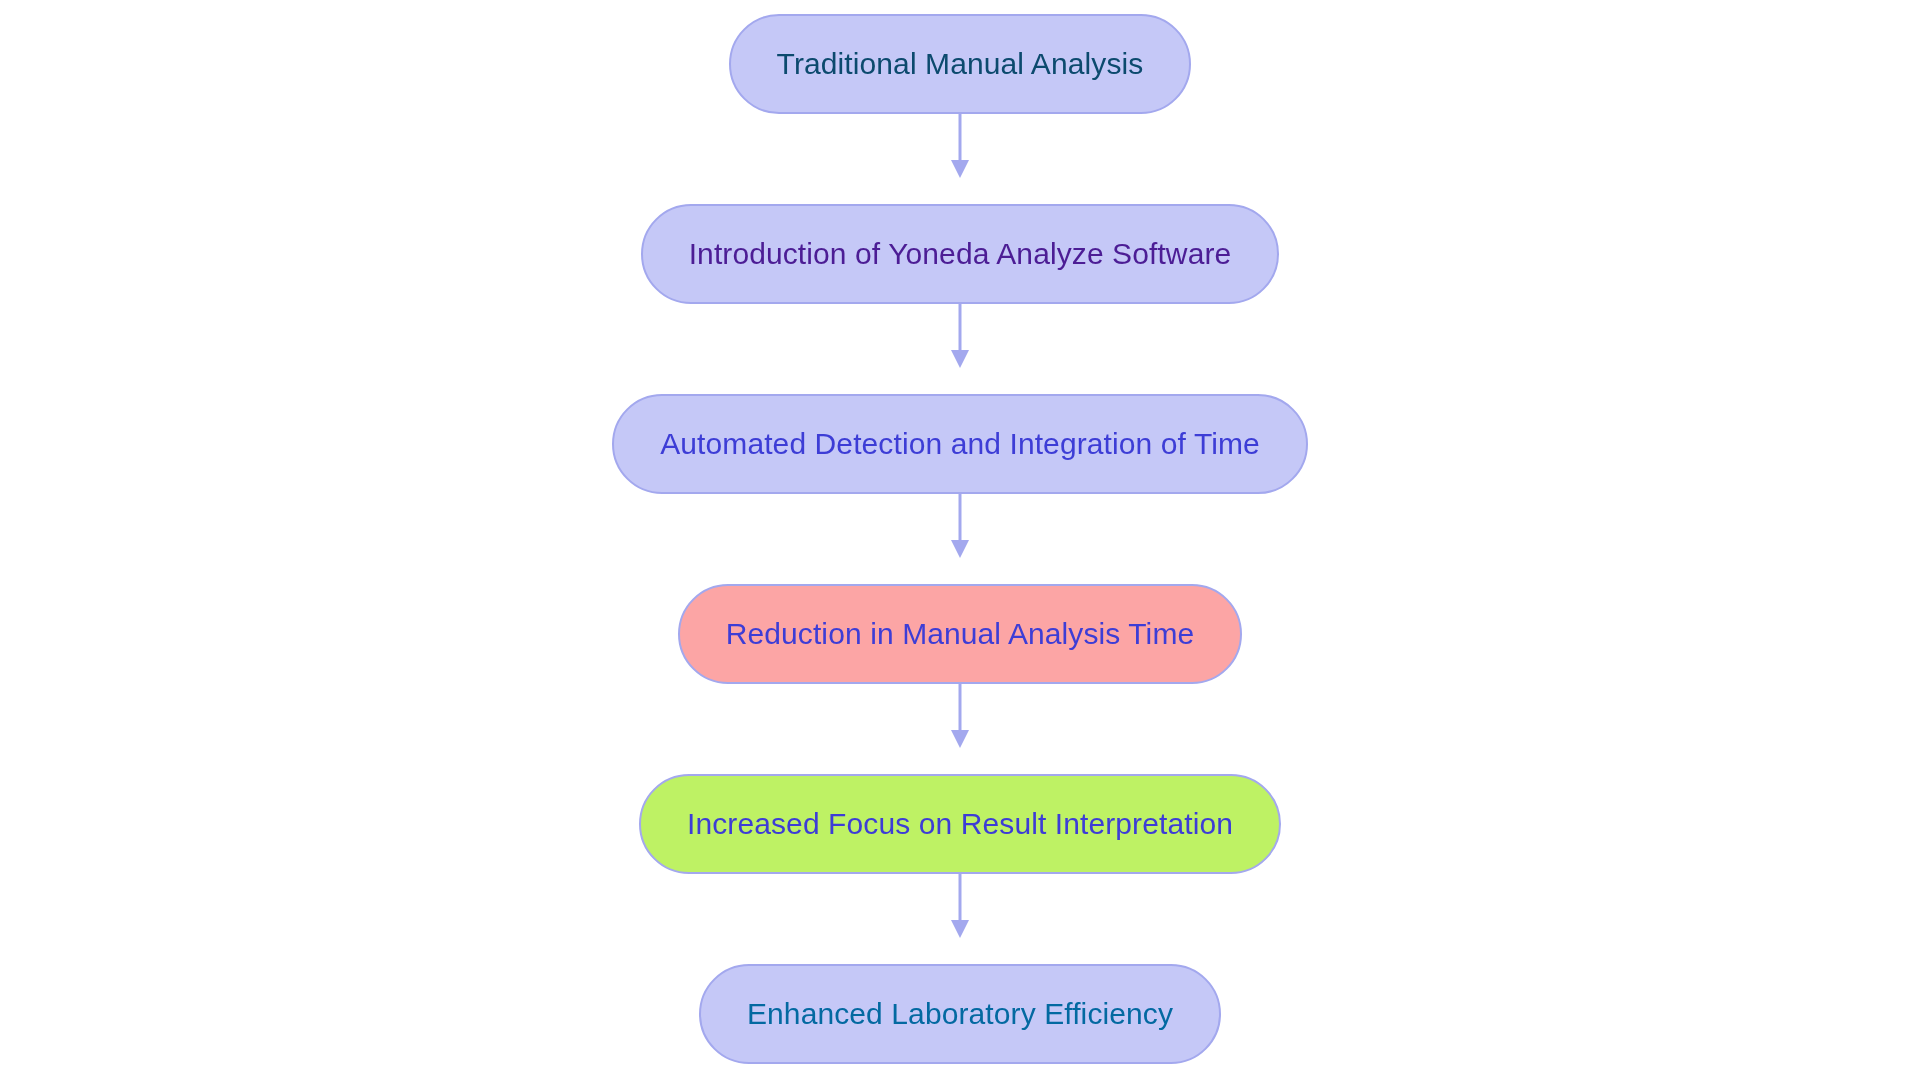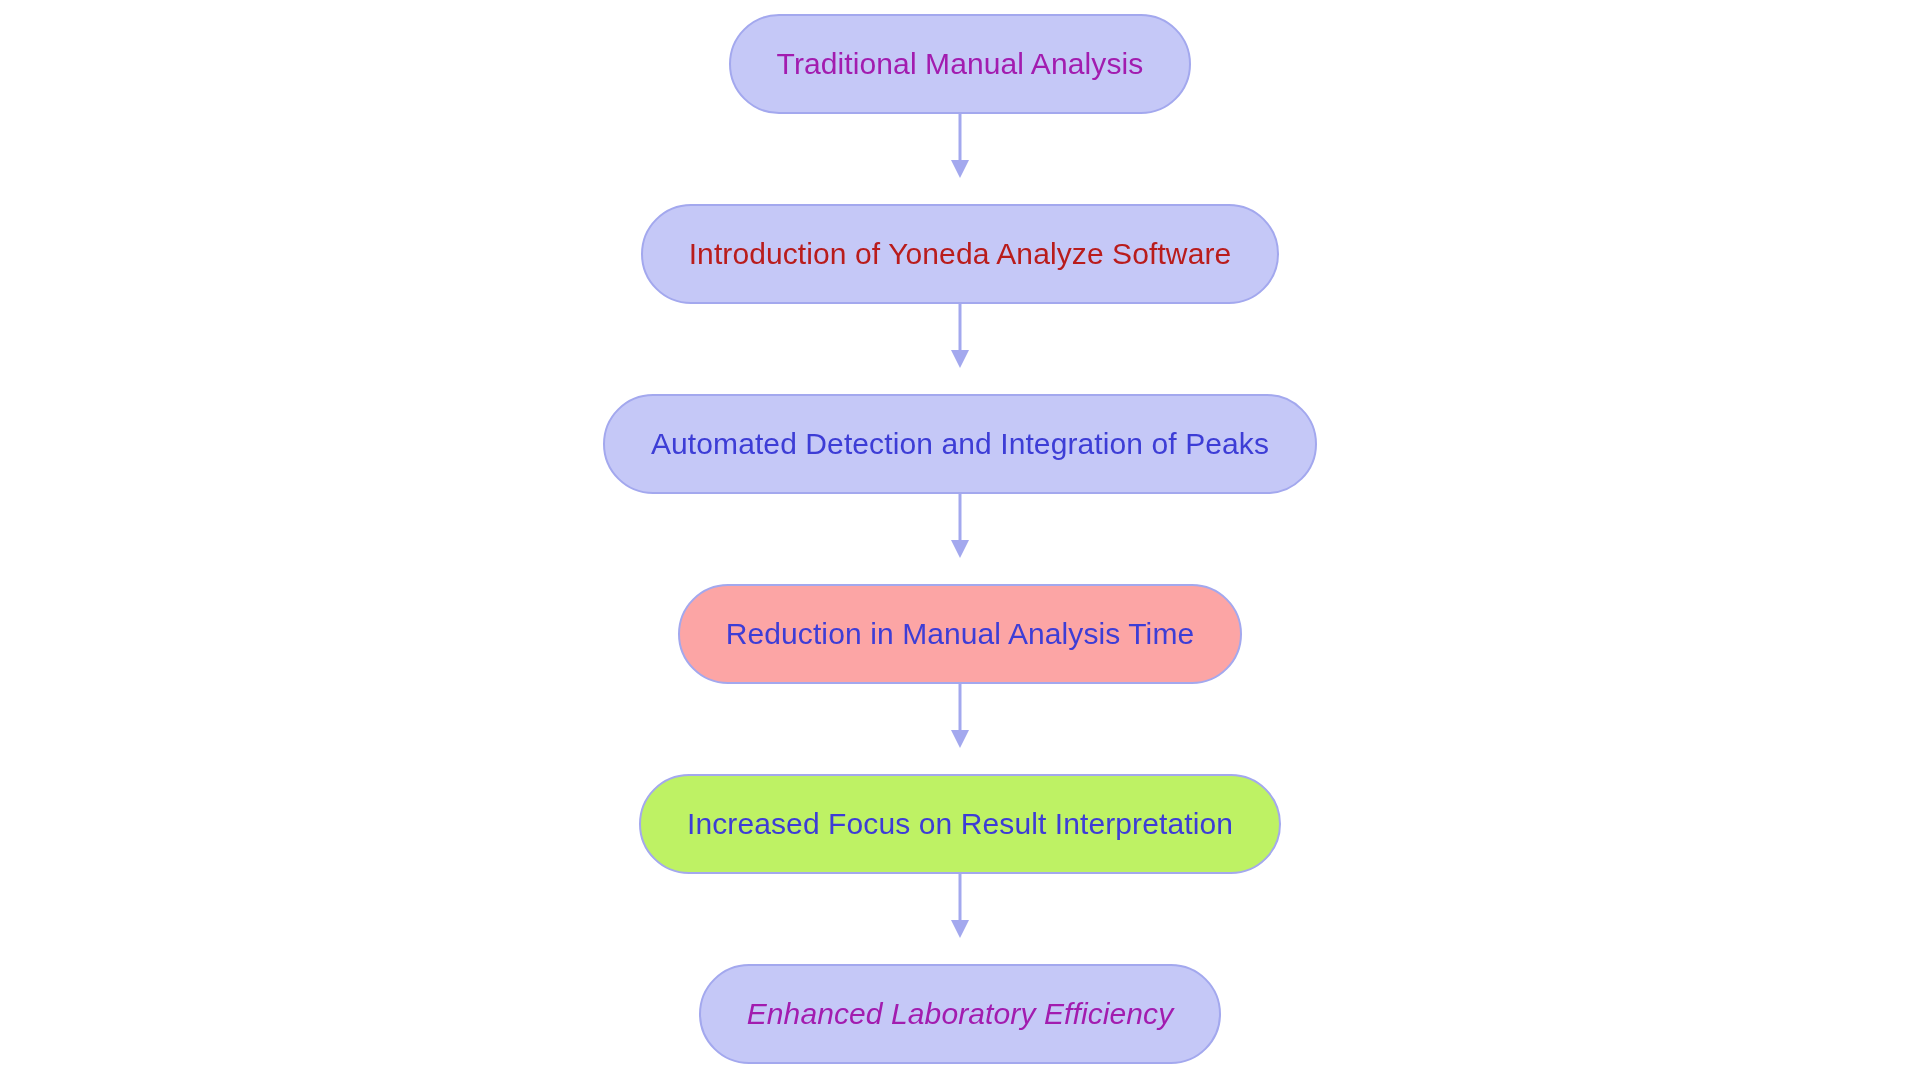--- a/index.html
+++ b/index.html
@@ -67,47 +67,47 @@
     overflow: visible;
   }
 </style>
 </head>
 <body>
 
 <div id="flow-canvas" style="background: rgb(255, 255, 255);">
 
   <div class="flow-row" style="margin-top:14px;">
     <div class="flow-node" style="background: rgb(197, 200, 247); border-color: rgb(163, 168, 238);">
-      <span class="flow-node-label" style="color: #a21caf;">Traditional Manual Analysis</span>
+      <span class="flow-node-label" style="color: #0c4a6e;">Traditional Manual Analysis</span>
     </div>
   </div>
 
   <div class="flow-connector">
     <svg width="30" height="66" viewBox="0 0 30 66" aria-hidden="true">
       <line x1="15" y1="0" x2="15" y2="48" stroke="#a3a8ee" stroke-width="3"></line>
       <polygon points="6,46 24,46 15,64" fill="#a3a8ee"></polygon>
     </svg>
   </div>
 
   <div class="flow-row">
     <div class="flow-node" style="background: rgb(197, 200, 247); border-color: rgb(163, 168, 238);">
-      <span class="flow-node-label" style="color: #b91c1c;">Introduction of Yoneda Analyze Software</span>
+      <span class="flow-node-label" style="color: #4c1d95;">Introduction of Yoneda Analyze Software</span>
     </div>
   </div>
 
   <div class="flow-connector">
     <svg width="30" height="66" viewBox="0 0 30 66" aria-hidden="true">
       <line x1="15" y1="0" x2="15" y2="48" stroke="#a3a8ee" stroke-width="3"></line>
       <polygon points="6,46 24,46 15,64" fill="#a3a8ee"></polygon>
     </svg>
   </div>
 
   <div class="flow-row">
     <div class="flow-node" style="background: rgb(197, 200, 247); border-color: rgb(163, 168, 238);">
-      <span class="flow-node-label" style="color: rgb(61, 61, 214);">Automated Detection and Integration of Peaks</span>
+      <span class="flow-node-label" style="color: rgb(61, 61, 214);">Automated Detection and Integration of Time</span>
     </div>
   </div>
 
   <div class="flow-connector">
     <svg width="30" height="66" viewBox="0 0 30 66" aria-hidden="true">
       <line x1="15" y1="0" x2="15" y2="48" stroke="#a3a8ee" stroke-width="3"></line>
       <polygon points="6,46 24,46 15,64" fill="#a3a8ee"></polygon>
     </svg>
   </div>
 
@@ -132,17 +132,17 @@
 
   <div class="flow-connector">
     <svg width="30" height="66" viewBox="0 0 30 66" aria-hidden="true">
       <line x1="15" y1="0" x2="15" y2="48" stroke="#a3a8ee" stroke-width="3"></line>
       <polygon points="6,46 24,46 15,64" fill="#a3a8ee"></polygon>
     </svg>
   </div>
 
   <div class="flow-row">
     <div class="flow-node" style="background: rgb(197, 200, 247); border-color: rgb(163, 168, 238);">
-      <span class="flow-node-label" style="color: #a21caf; font-style: italic;">Enhanced Laboratory Efficiency</span>
+      <span class="flow-node-label" style="color: #0369a1;">Enhanced Laboratory Efficiency</span>
     </div>
   </div>
 
 </div>
 
 </body></html>

